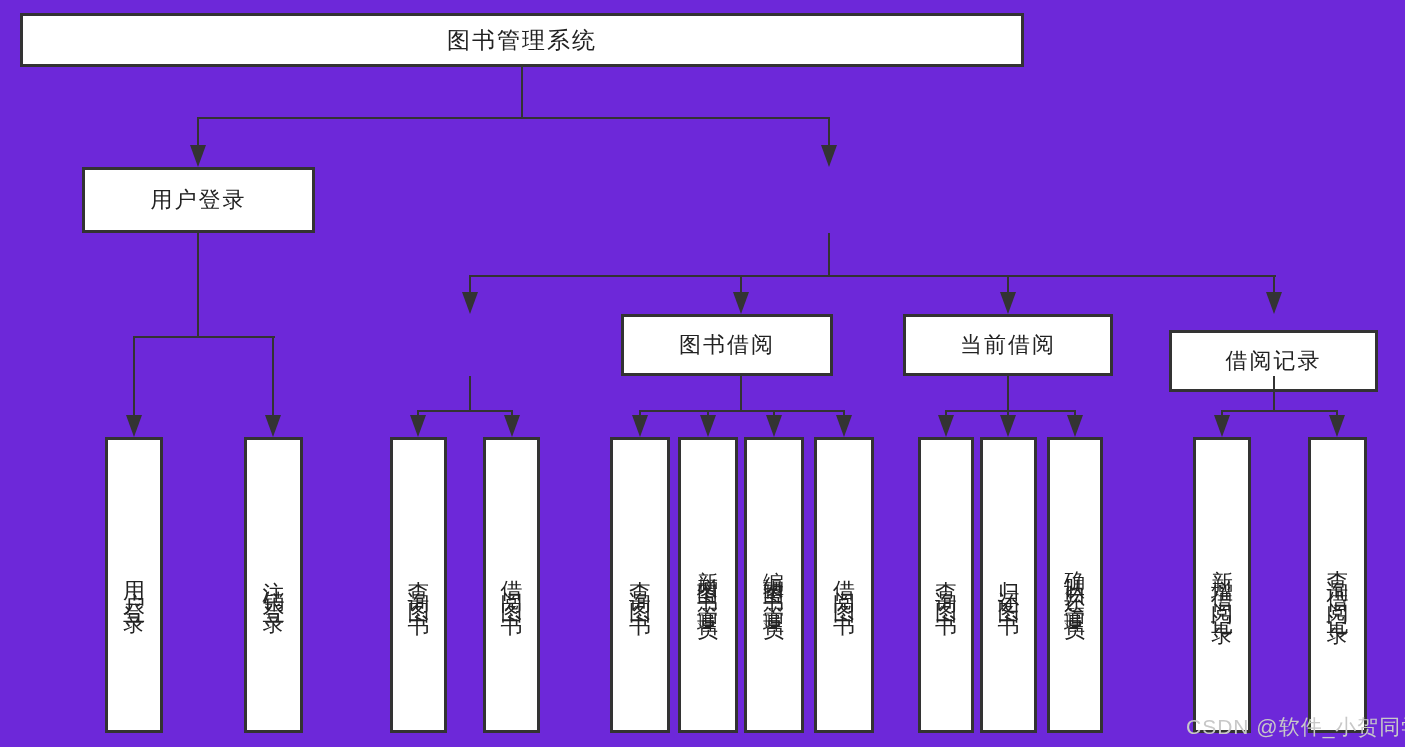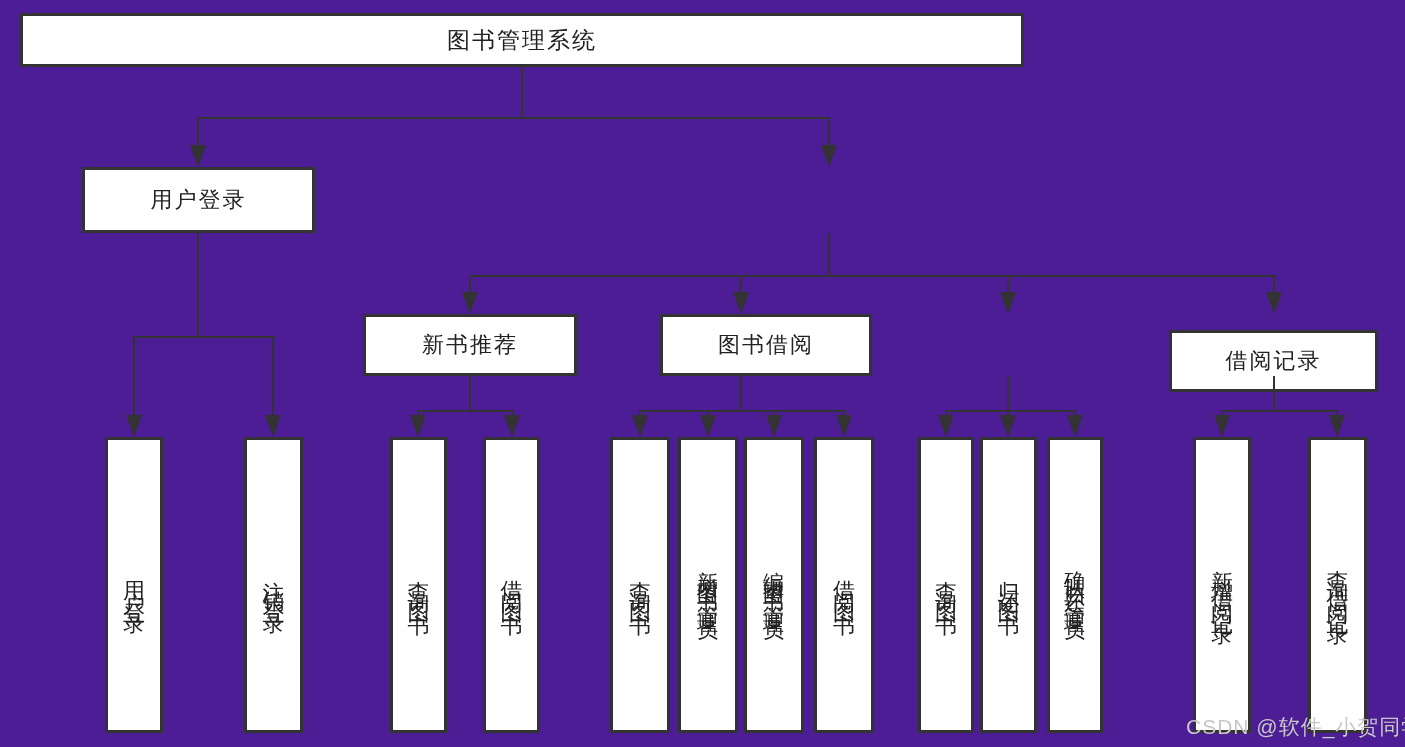--- a/index.html
+++ b/index.html
@@ -1,17 +1,17 @@
 <!DOCTYPE html>
 <html><head>
 <meta charset="utf-8">
 <style>
   html,body { margin:0; padding:0; background:#ffffff; }
   .canvas {
-    position:relative; width:1405px; height:747px; background:#4c1d95;
+    position:relative; width:1405px; height:747px; background:#6d28d9;
     font-family:"Liberation Sans", sans-serif; overflow:hidden;
   }
   
   .node {
     position:absolute; box-sizing:border-box; background:#ffffff;
     border:3px solid #333333; display:flex; align-items:center; justify-content:center;
     color:#222222;
   }
   .hlabel { font-size:22px; letter-spacing:2px; white-space:nowrap; }
   .title-label { font-size:23px; letter-spacing:2px; white-space:nowrap; }
@@ -40,28 +40,28 @@
 
   <div class="node" style="left:20px; top:13px; width:1004px; height:54px;">
     <span class="title-label">图书管理系统</span>
   </div>
 
   <div class="node" style="left:82px; top:167px; width:233px; height:66px;">
     <span class="hlabel">用户登录</span>
   </div>
 
 
-  <div class="node" style="left:363px; top:314px; width:214px; height:62px;">
-    <span class="hlabel">新书推荐</span>
-  </div>
 
-  <div class="node" style="left:660px; top:314px; width:212px; height:62px;">
+  <div class="node" style="left:621px; top:314px; width:212px; height:62px;">
     <span class="hlabel">图书借阅</span>
   </div>
 
+  <div class="node" style="left:903px; top:314px; width:210px; height:62px;">
+    <span class="hlabel">当前借阅</span>
+  </div>
 
   <div class="node" style="left:1169px; top:314px; width:209px; height:62px;margin-top:16px;">
     <span class="hlabel">借阅记录</span>
   </div>
 
   <div class="node" style="left:105px; top:437px; width:58px; height:296px;">
     <span class="vtext">用户登录</span>
   </div>
   <div class="node" style="left:244px; top:437px; width:59px; height:296px;">
     <span class="vtext">注销登录</span>

